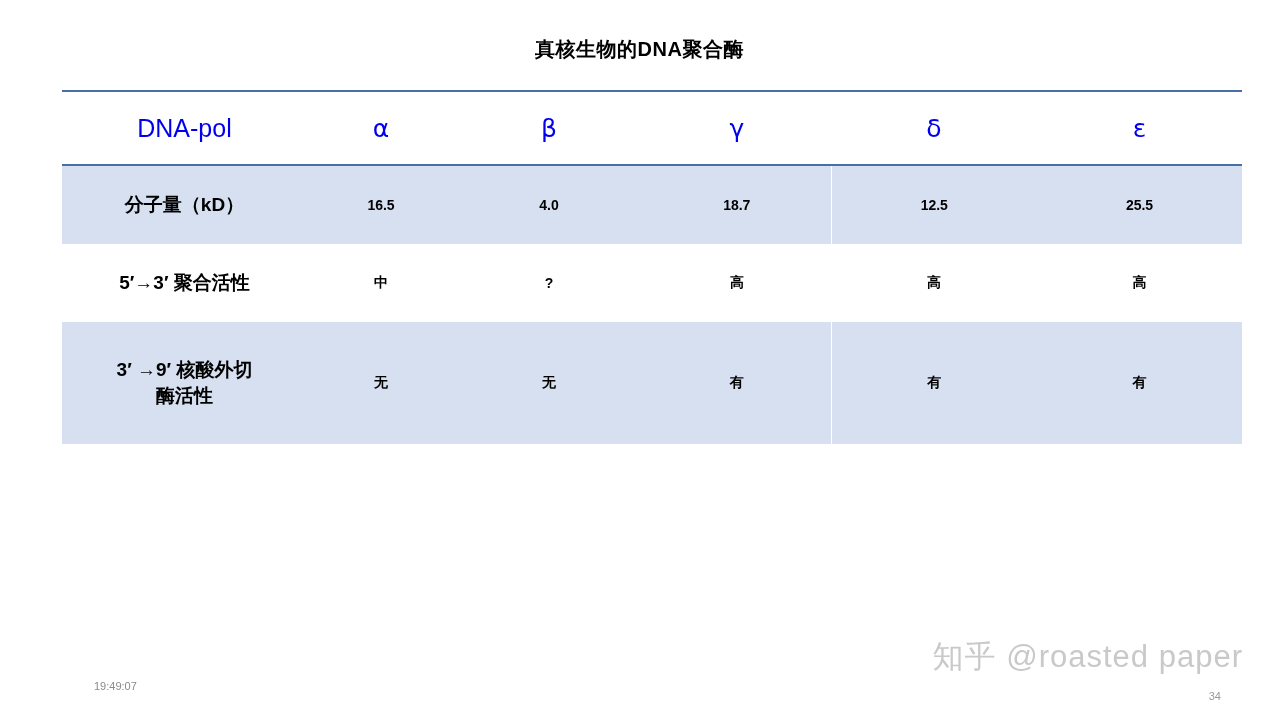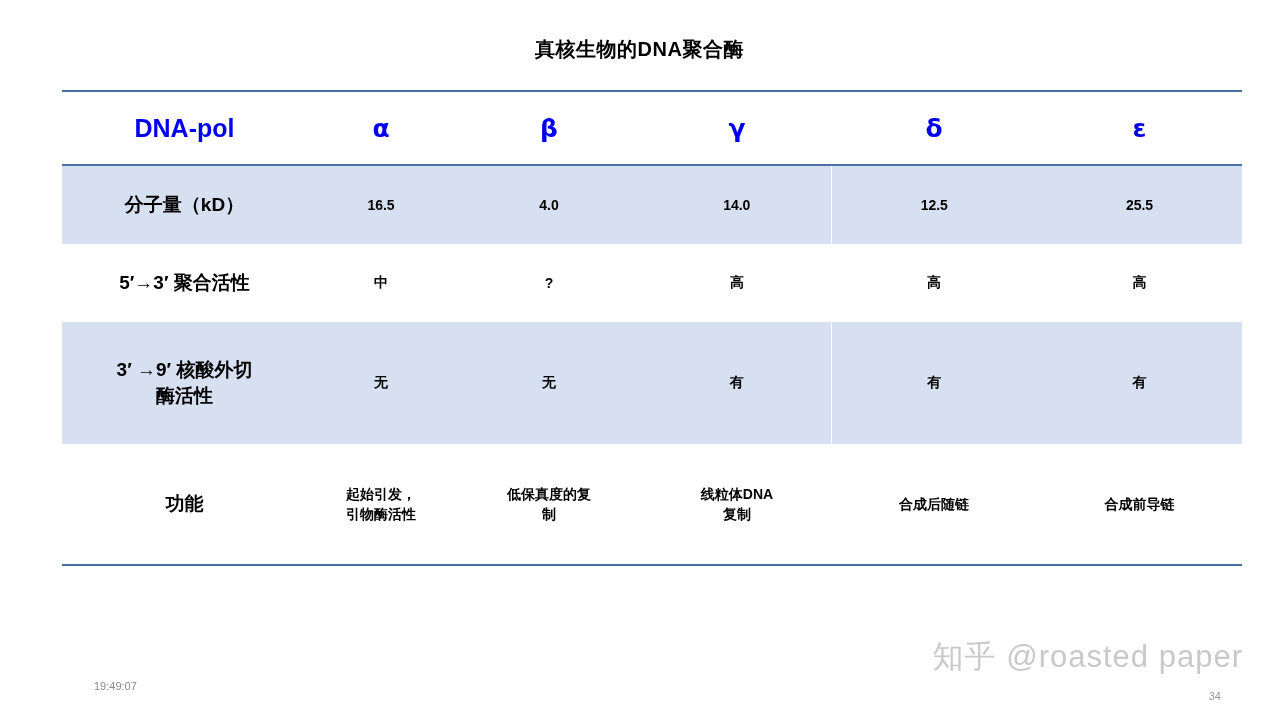--- a/index.html
+++ b/index.html
@@ -43,21 +43,21 @@
   }
   table.polytable td, table.polytable th {
     padding: 0;
     margin: 0;
   }
   .hdr-row td {
     height: 72px;
     vertical-align: middle;
     text-align: center;
     color: #0000ee;
-    font-weight: bold;
+    font-weight: normal;
     border-top: 2px solid #4a6fa5;
     border-bottom: 2px solid #4a6fa5;
   }
   .hdr-label {
     font-size: 25px;
   }
   .greek {
     font-size: 25px;
     font-family: "DejaVu Sans", sans-serif;
   }
@@ -148,21 +148,21 @@
           <td class="greek">β</td>
           <td class="greek">γ</td>
           <td class="greek">δ</td>
           <td class="greek">ε</td>
         </tr>
 
         <tr class="row r1 band">
           <td class="rowlabel">分子量（kD）</td>
           <td>16.5</td>
           <td>4.0</td>
-          <td class="vline-right">14.0</td>
+          <td class="vline-right">18.7</td>
           <td>12.5</td>
           <td>25.5</td>
         </tr>
 
         <tr class="row r2">
           <td class="rowlabel">5′→3′ 聚合活性</td>
           <td>中</td>
           <td>?</td>
           <td>高</td>
           <td>高</td>
@@ -174,37 +174,20 @@
             <div>3′ →9′ 核酸外切</div>
             <div>酶活性</div>
           </td>
           <td>无</td>
           <td>无</td>
           <td class="vline-right">有</td>
           <td>有</td>
           <td>有</td>
         </tr>
 
-        <tr class="row r4">
-          <td class="rowlabel">功能</td>
-          <td class="fn-cell blue-text">
-            <div>起始引发，</div>
-            <div>引物酶活性</div>
-          </td>
-          <td class="fn-cell fn-plain">
-            <div>低保真度的复</div>
-            <div>制</div>
-          </td>
-          <td class="fn-cell fn-plain">
-            <div>线粒体DNA</div>
-            <div>复制</div>
-          </td>
-          <td class="fn-cell blue-text">合成后随链</td>
-          <td class="fn-cell blue-text">合成前导链</td>
-        </tr>
       </tbody>
     </table>
   </div>
 
   <div class="watermark">
     <span class="zh">知乎 @roasted paper</span>
   </div>
 
   <div class="timestamp">19:49:07</div>
   <div class="pagenum">34</div>

